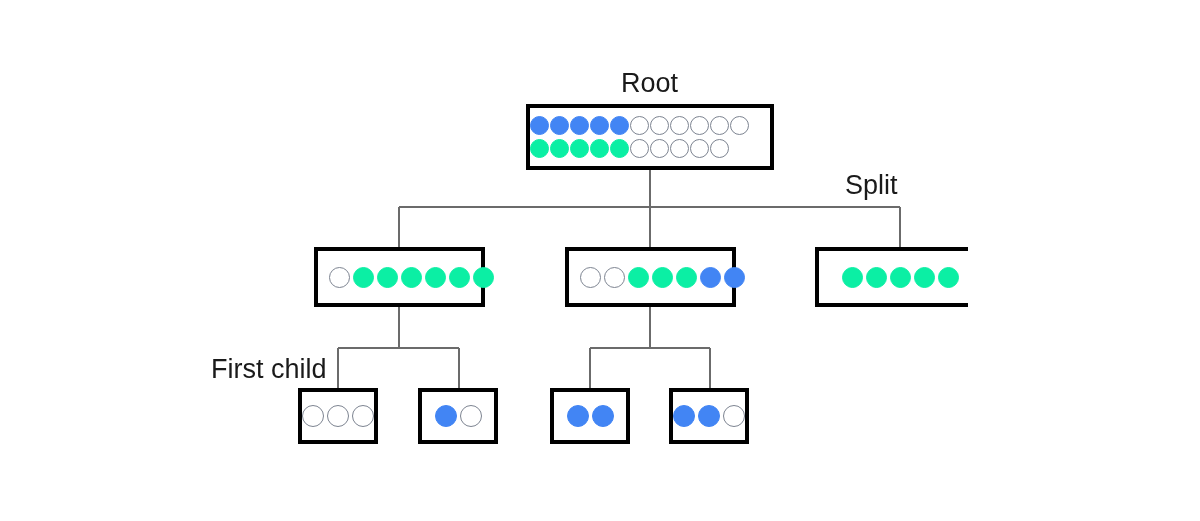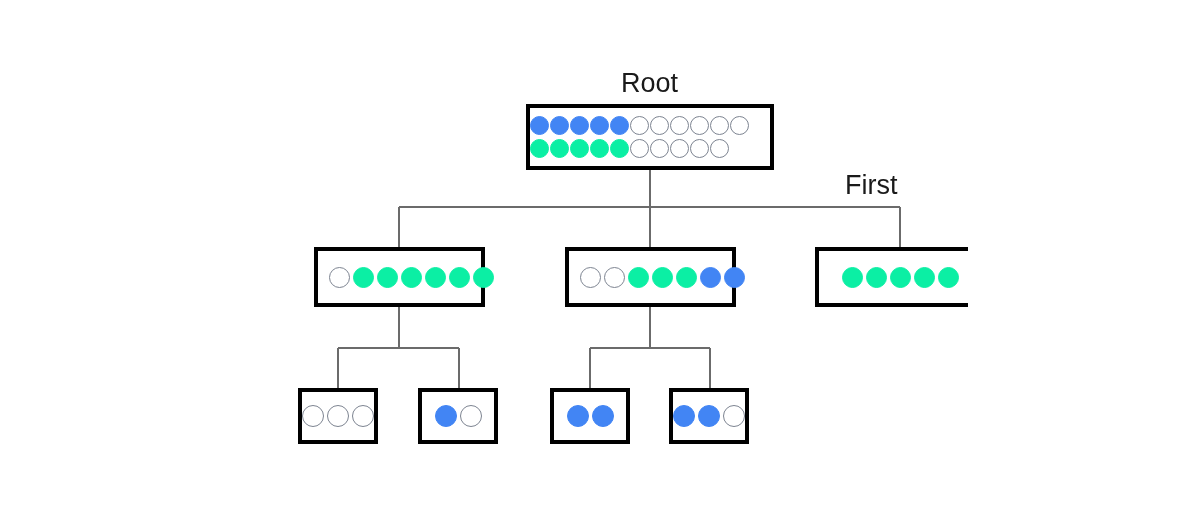--- a/index.html
+++ b/index.html
@@ -121,22 +121,23 @@
 
       <line x1="650" y1="307" x2="650" y2="348"></line>
       <line x1="590" y1="348" x2="710" y2="348"></line>
       <line x1="590" y1="348" x2="590" y2="388"></line>
       <line x1="710" y1="348" x2="710" y2="388"></line>
     </g>
   </svg>
 
   <div class="label" id="label-root">Root</div>
 
-  <div class="label" id="label-split">First</div>
-
+  <div class="label" id="label-split">Split</div>
+
+  <div class="label" id="label-first-child">First child</div>
 
 
   <div class="node-box lvl-root" id="node-root" style="left:526px; top:104px; width:248px; height:66px;">
     <div class="node-rows">
         <div class="dot-row">
           <span class="dot blue"></span>
           <span class="dot blue"></span>
           <span class="dot blue"></span>
           <span class="dot blue"></span>
           <span class="dot blue"></span>

